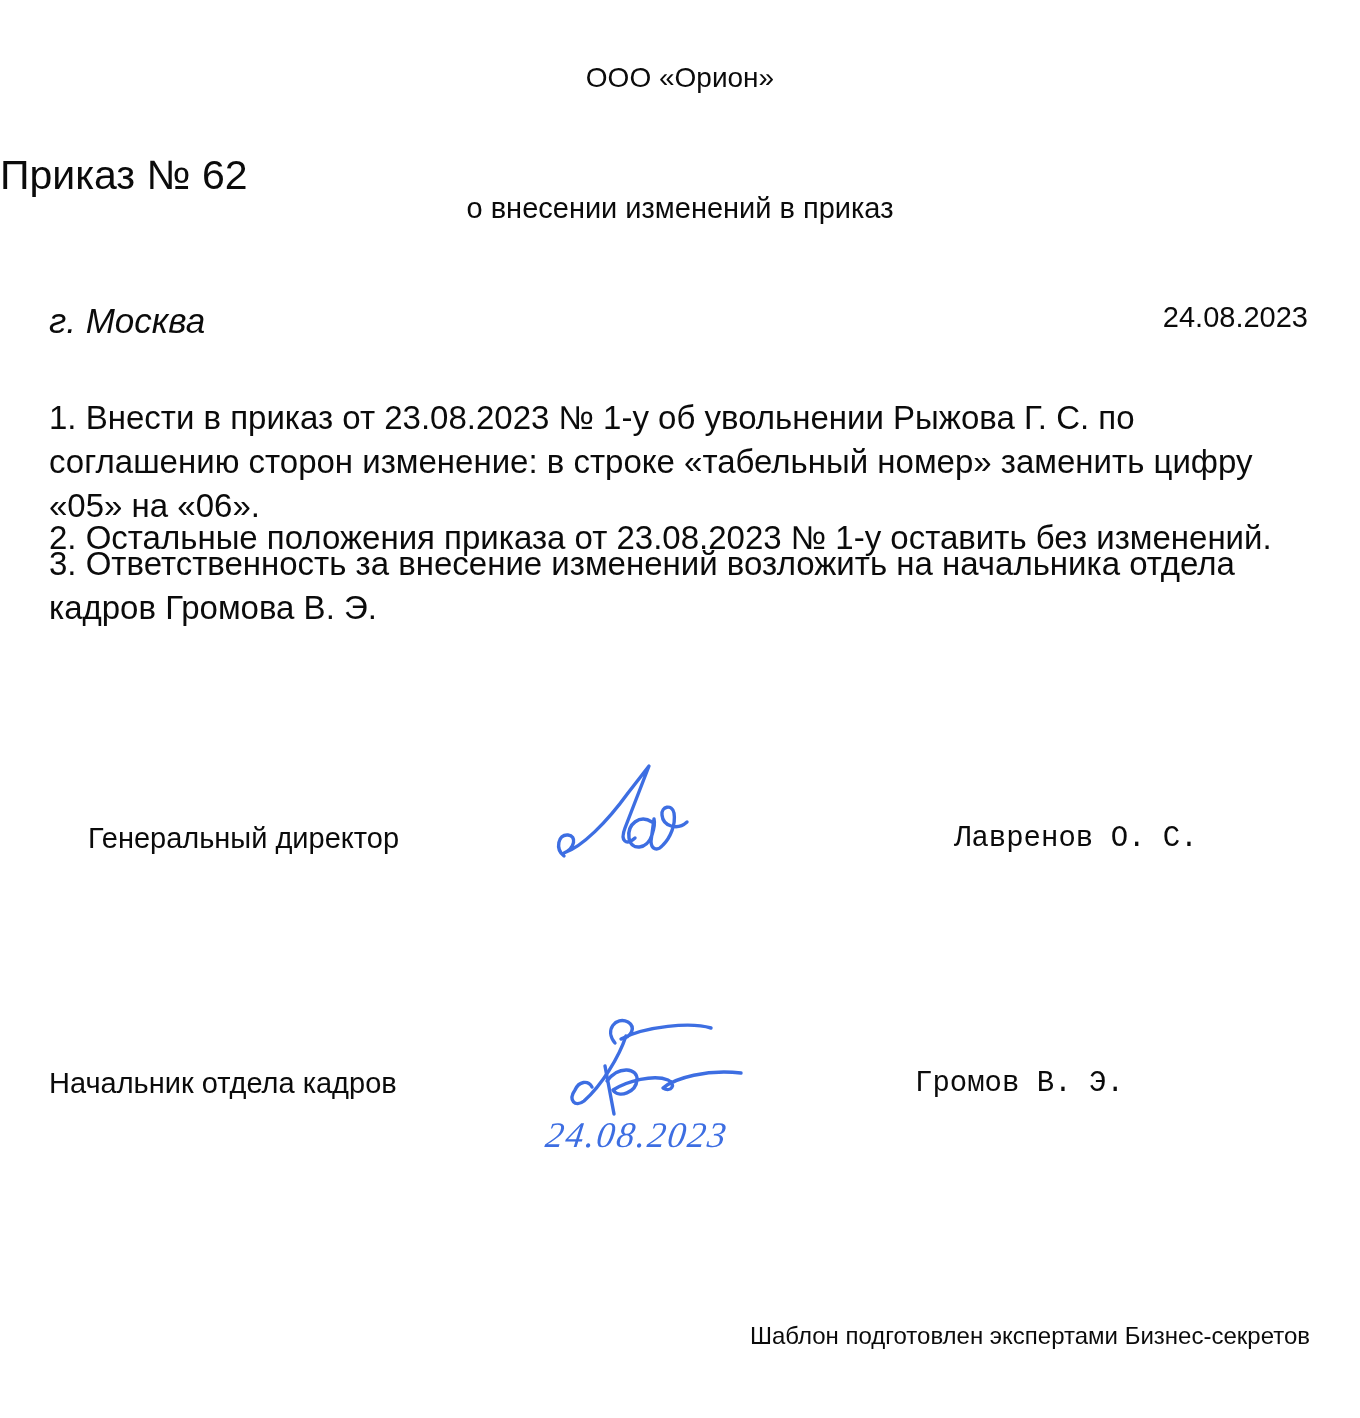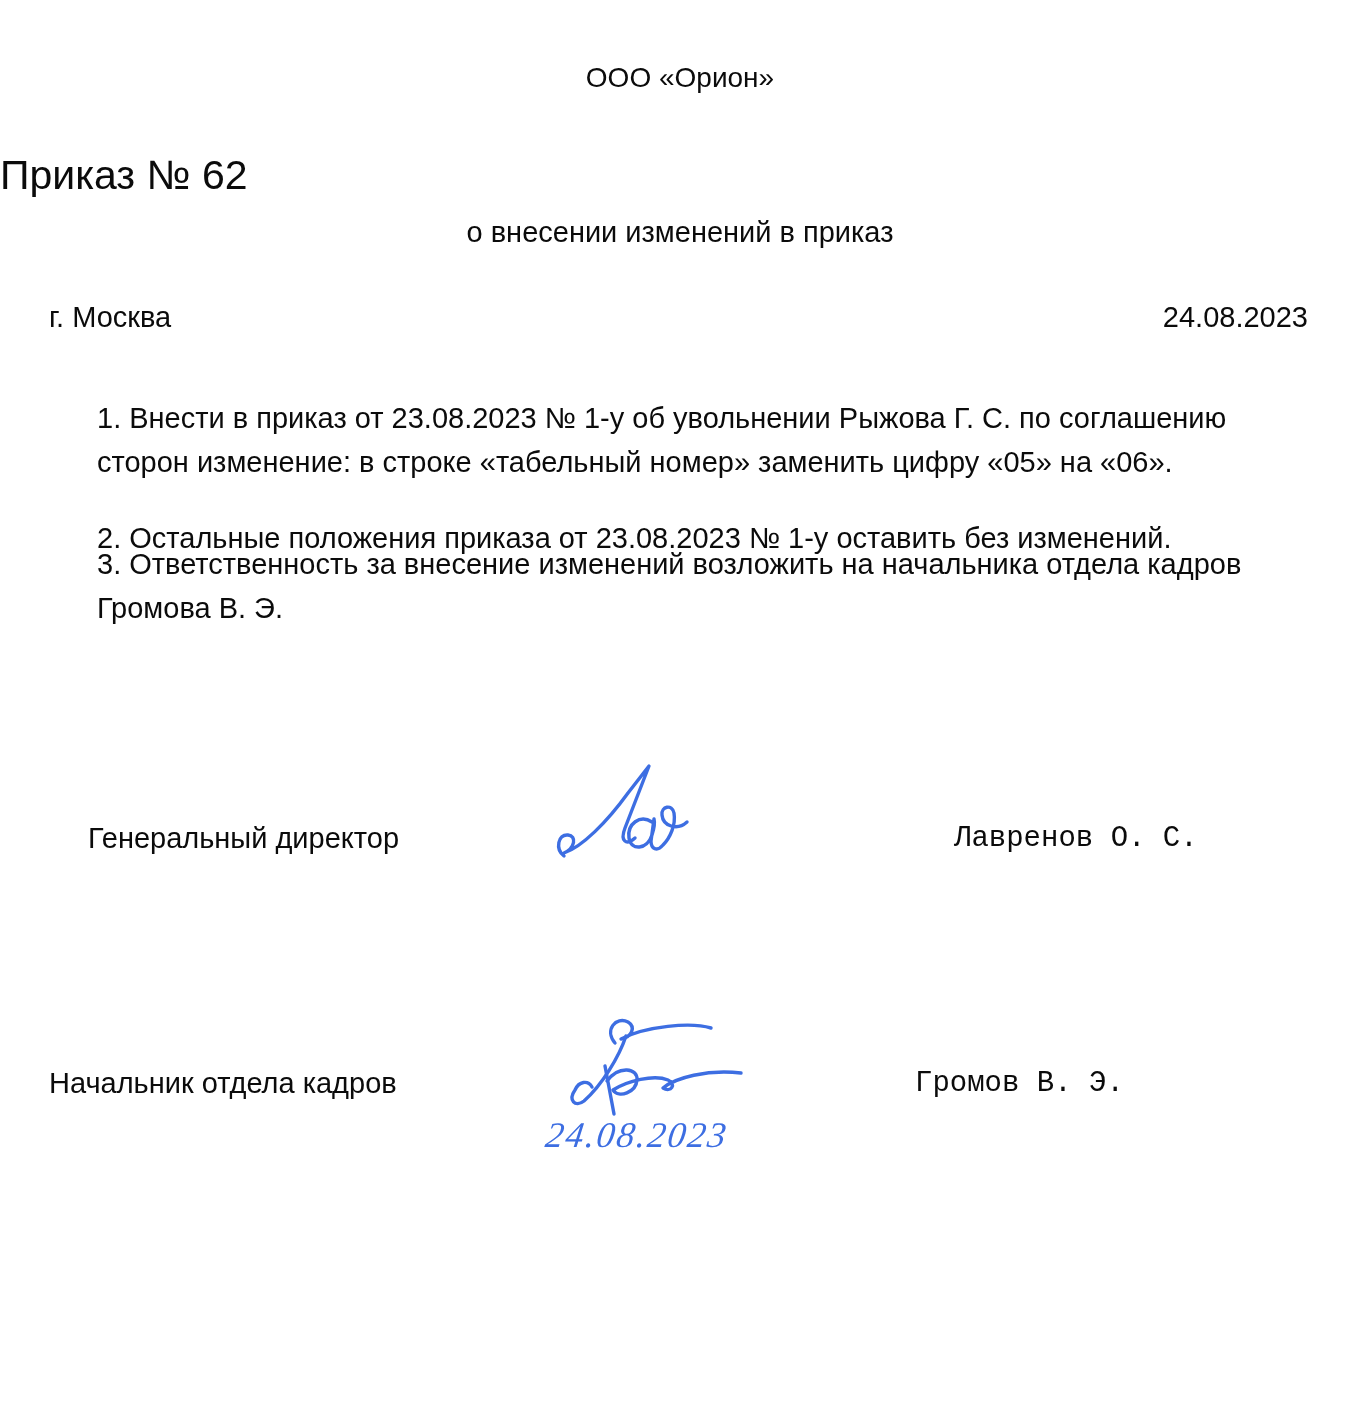--- a/index.html
+++ b/index.html
@@ -15,32 +15,32 @@
 
   .company {
     position: absolute; top: 62px; left: 0; width: 100%;
     text-align: center; font-size: 28px;
   }
   .title {
     position: absolute; top: 152px; left: 0; width: 100%;
     text-align: left; font-size: 41px;
   }
   .subtitle {
-    position: absolute; top: 216px; left: 0; width: 100%;
+    position: absolute; top: 192px; left: 0; width: 100%;
     text-align: center; font-size: 29px;
   }
   .city {
-    position: absolute; top: 301px; left: 49px; font-size: 29px;
+    position: absolute; top: 301px; left: 49px; font-size: 35px; font-style: italic;
   }
   .doc-date {
     position: absolute; top: 301px; right: 52px; font-size: 29px;
   }
   .para {
     position: absolute; left: 49px; right: 36px;
-    font-size: 29px; line-height: 44px; margin-left: 48px;
+    font-size: 33px; line-height: 44px;
   }
   .para-1 { top: 396px; }
   .para-2 { top: 516px; }
   .para-3 { top: 542px; }
 
   .sig-role { position: absolute; left: 49px; font-size: 29px; }
   .sig-name { position: absolute; left: 915px; font-size: 29px; font-family: Liberation Mono, monospace; }
   .role-director, .name-director { top: 822px; margin-left: 39px; }
   .ack { position: absolute; left: 49px; top: 938px; font-size: 29px; }
   .role-hr, .name-hr { top: 1053px; margin-top: 14px; }
@@ -96,14 +96,15 @@
     <path d="M 77,33 C 66,20 78,6 90,12 C 98,17 94,27 83,29 C 108,16 153,12 173,18" stroke="#3d6ee2"></path>
     <path d="M 88,26 C 81,47 64,75 46,91 C 37,98 30,90 37,80 C 41,71 50,70 54,77" stroke="#3d6ee2"></path>
     <path d="M 67,56 L 76,104" stroke="#3d6ee2"></path>
     <path d="M 69,71 C 81,55 100,58 99,70 C 98,82 81,89 75,80 C 89,71 116,64 130,70 C 139,74 133,83 125,78 C 137,68 169,59 203,63" stroke="#3d6ee2"></path>
   </svg>
 
   <div class="hand-date">24.08.2023</div>
 
   <div class="sig-name name-hr">Громов В. Э.</div>
 
+  <div class="footer">Шаблон подготовлен экспертами Бизнес-секретов</div>
 
 </div>
 
 </body></html>

